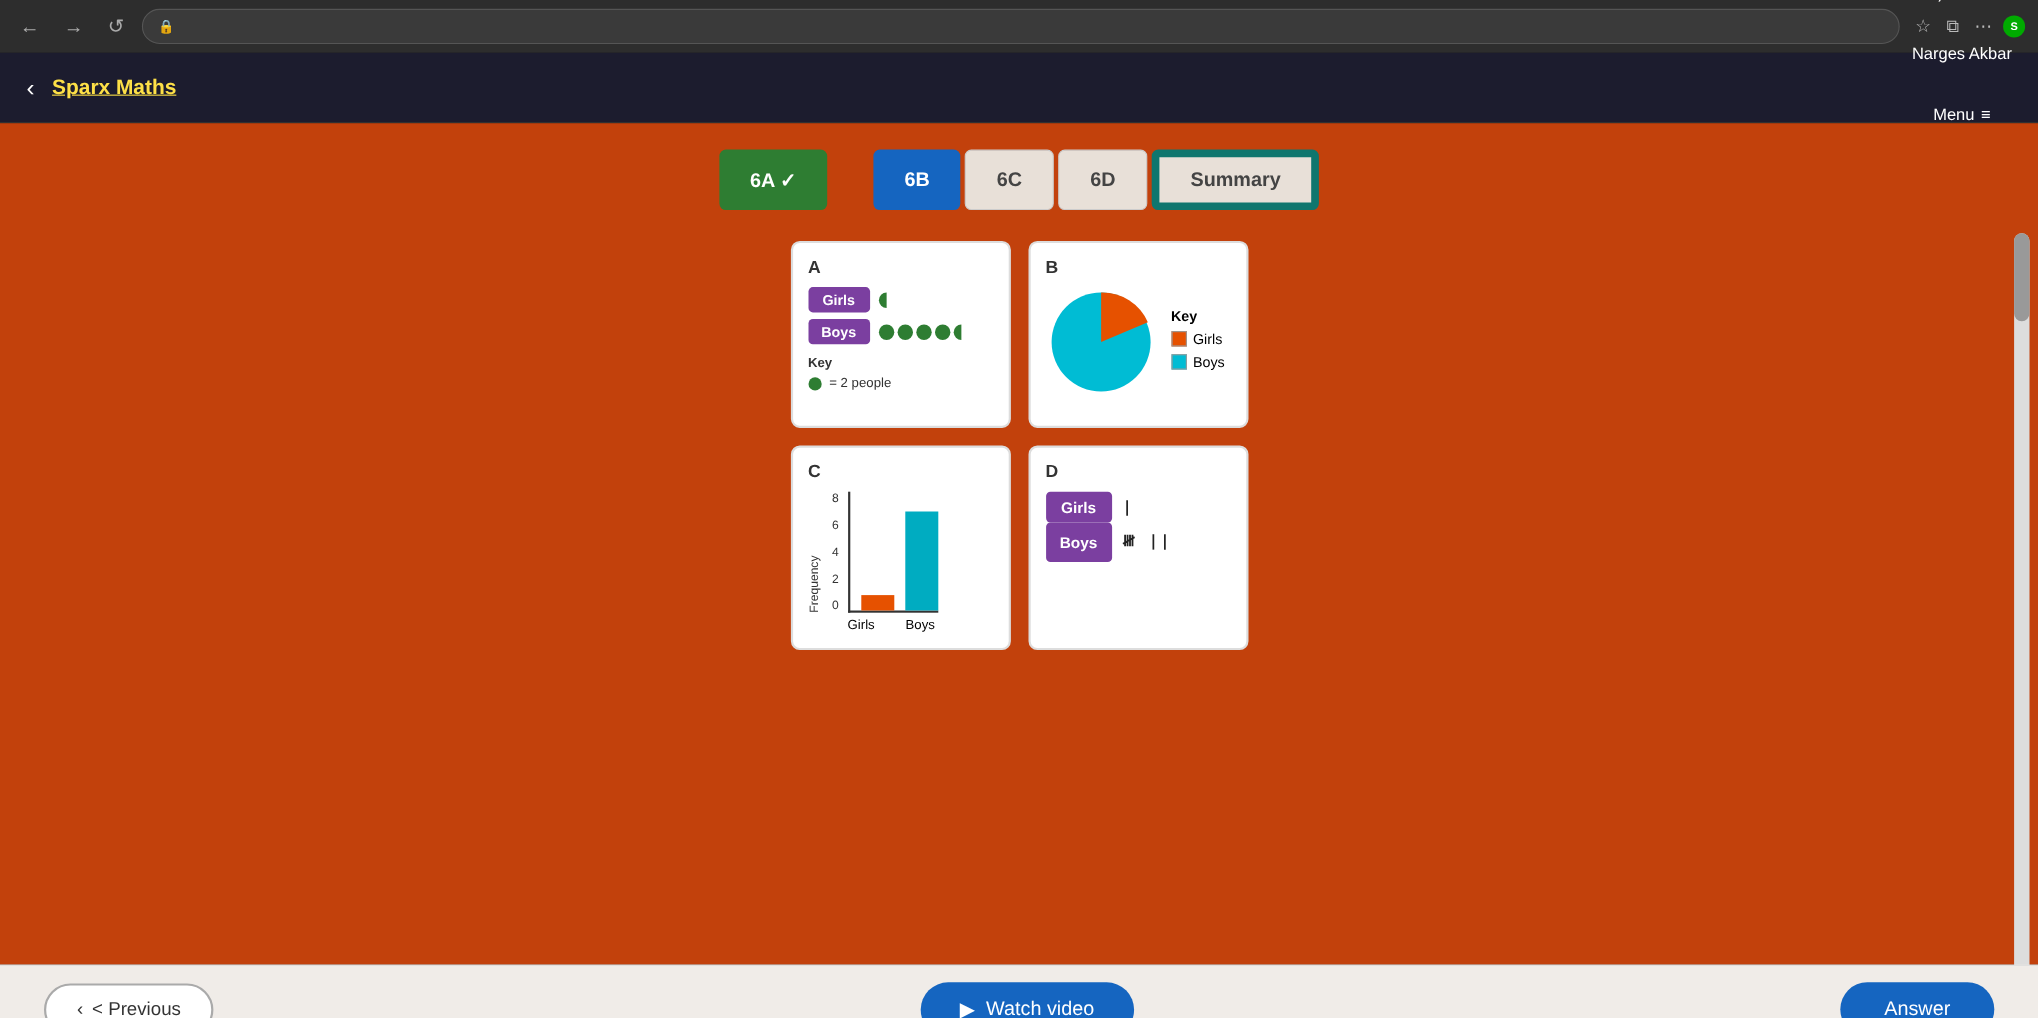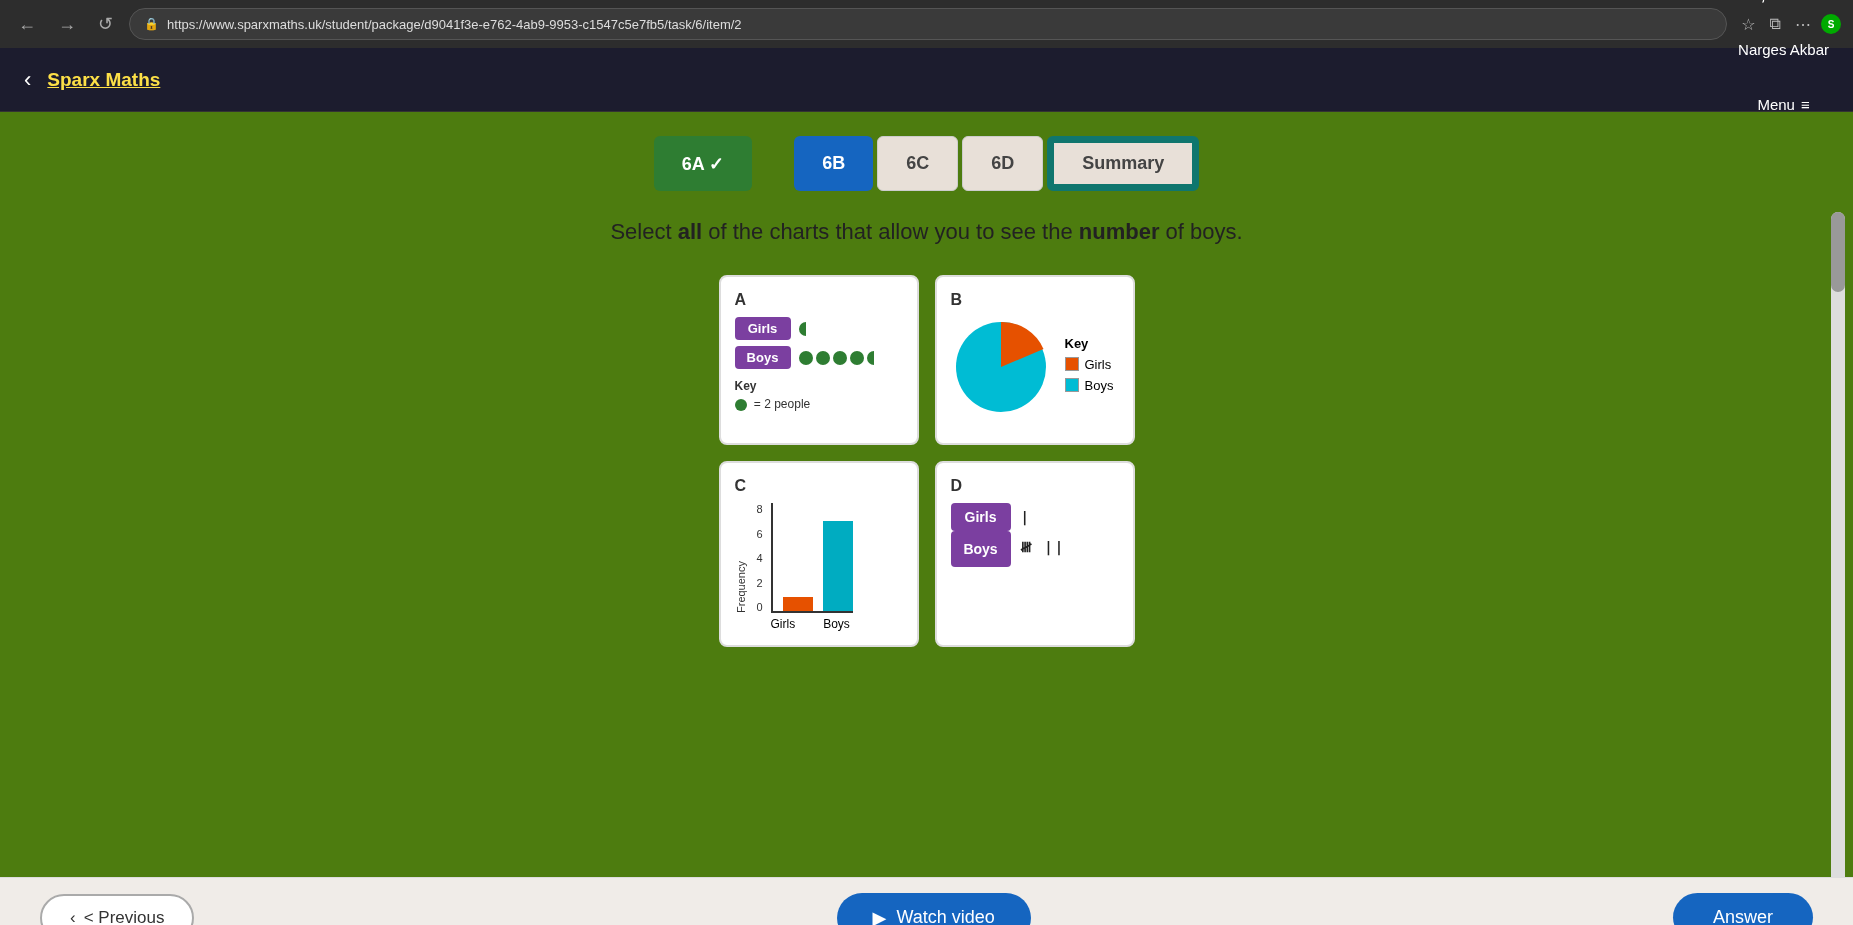--- a/index.html
+++ b/index.html
@@ -96,21 +96,21 @@
     }
     .search-icon-header {
       color: white;
       font-size: 18px;
       cursor: pointer;
       margin-left: 10px;
     }
 
     
     .main-content {
-      background: #4d7c0f;
+      background: #c2410c;
       min-height: calc(925px - 48px - 64px - 48px);
       padding: 24px 54px;
       position: relative;
     }
 
     
     .tabs-row {
       display: flex;
       justify-content: center;
       gap: 4px;
@@ -380,21 +380,20 @@
   </style>
 </head>
 <body>
 
 <div class="browser-chrome">
   <span class="browser-btn">←</span>
   <span class="browser-btn">→</span>
   <span class="browser-btn">↺</span>
   <div class="browser-url">
     <span class="lock-icon">🔒</span>
-    <span>https://www.sparxmaths.uk/student/package/d9041f3e-e762-4ab9-9953-c1547c5e7fb5/task/6/item/2</span>
   </div>
   <div class="browser-actions">
     <span class="browser-action-btn">☆</span>
     <span class="browser-action-btn">⧉</span>
     <span class="browser-action-btn">⋯</span>
     <div class="browser-favicon">S</div>
   </div>
 </div>
 
 <div class="app-header">
@@ -415,23 +414,20 @@
 
   <div class="tabs-row">
     <button class="tab tab-completed">6A ✓</button>
     <button class="tab tab-active">6B</button>
     <button class="tab tab-inactive">6C</button>
     <button class="tab tab-inactive">6D</button>
     <button class="tab tab-summary">Summary</button>
   </div>
 
 
-  <p class="question-text">
-    <span>Select </span><strong>all</strong><span> of the charts that allow you to see the </span><strong>number</strong><span> of boys.</span>
-  </p>
 
   <div class="chart-row">
 
     <div class="chart-box chart-a">
       <div class="chart-label">A</div>
 
       <div class="pictogram-row">
         <span class="pictogram-cat-label girls-label-bg">Girls</span>
         <div class="pictogram-dots">
           <span class="dot-half"></span>

